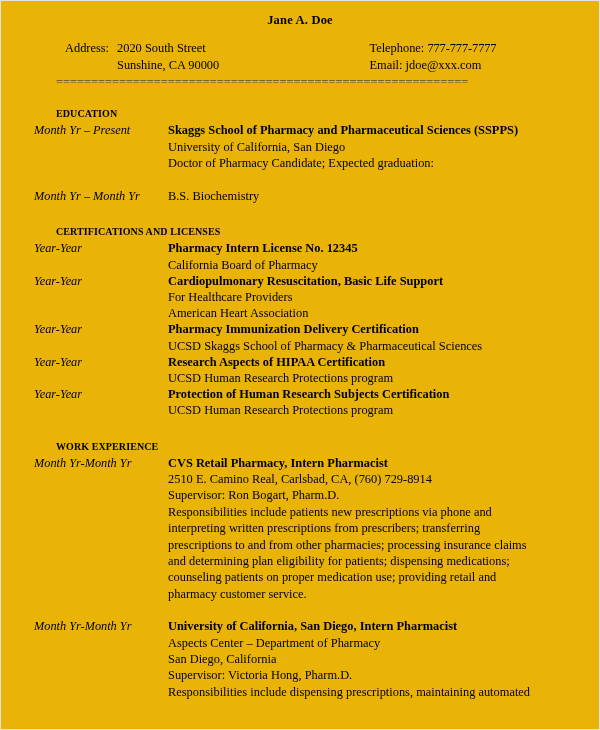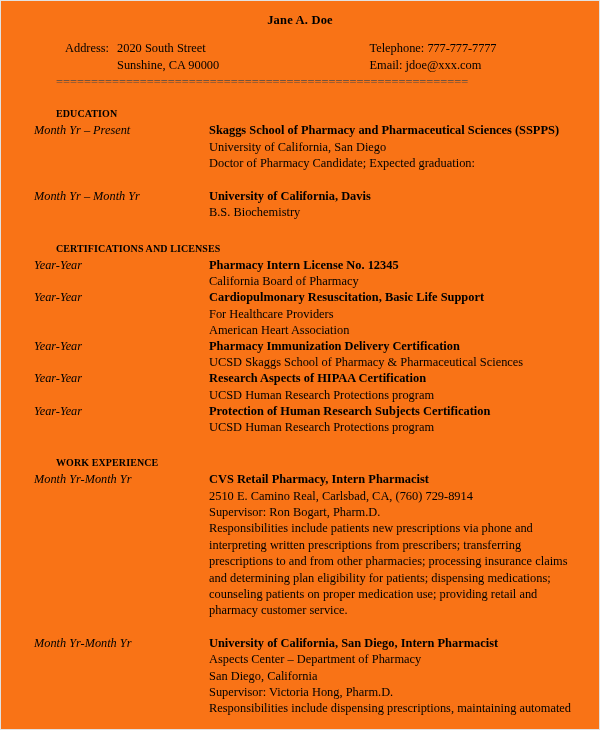--- a/index.html
+++ b/index.html
@@ -11,21 +11,21 @@
 
   body {
     font-family: "Liberation Serif", "DejaVu Serif", serif;
     color: #000000;
   }
 
   .page {
     position: relative;
     width: 600px;
     height: 730px;
-    background: #f97316;
+    background: #eab308;
     box-sizing: border-box;
     border: 1px solid #e2e2e2;
     overflow: hidden;
   }
 
   .sheet {
     position: absolute;
     left: 0;
     top: 0;
     width: 598px;
@@ -135,21 +135,20 @@
     font-size: 12.3px;
     line-height: 16.4px;
     white-space: nowrap;
   }
 
   .entry-body {
     flex: 1;
     padding-right: 16px;
     font-size: 12.4px;
     line-height: 16.4px;
-    margin-left: 41px;
   }
 
   .entry-title {
     font-weight: bold;
   }
 
   .entry-line {
     font-weight: normal;
   }
 
@@ -203,21 +202,20 @@
             <div class="entry-date">Month Yr – Present</div>
             <div class="entry-body">
               <div class="entry-title">Skaggs School of Pharmacy and Pharmaceutical Sciences (SSPPS)</div>
               <div class="entry-line">University of California, San Diego</div>
               <div class="entry-line">Doctor of Pharmacy Candidate; Expected graduation:</div>
             </div>
           </div>
           <div class="entry gap">
             <div class="entry-date">Month Yr – Month Yr</div>
             <div class="entry-body">
-              <div class="entry-title">University of California, Davis</div>
               <div class="entry-line">B.S. Biochemistry</div>
             </div>
           </div>
         </div>
         <div class="section section-certs">
           <div class="section-title">CERTIFICATIONS AND LICENSES</div>
           <div class="entry">
             <div class="entry-date">Year-Year</div>
             <div class="entry-body">
               <div class="entry-title">Pharmacy Intern License No. 12345</div>

